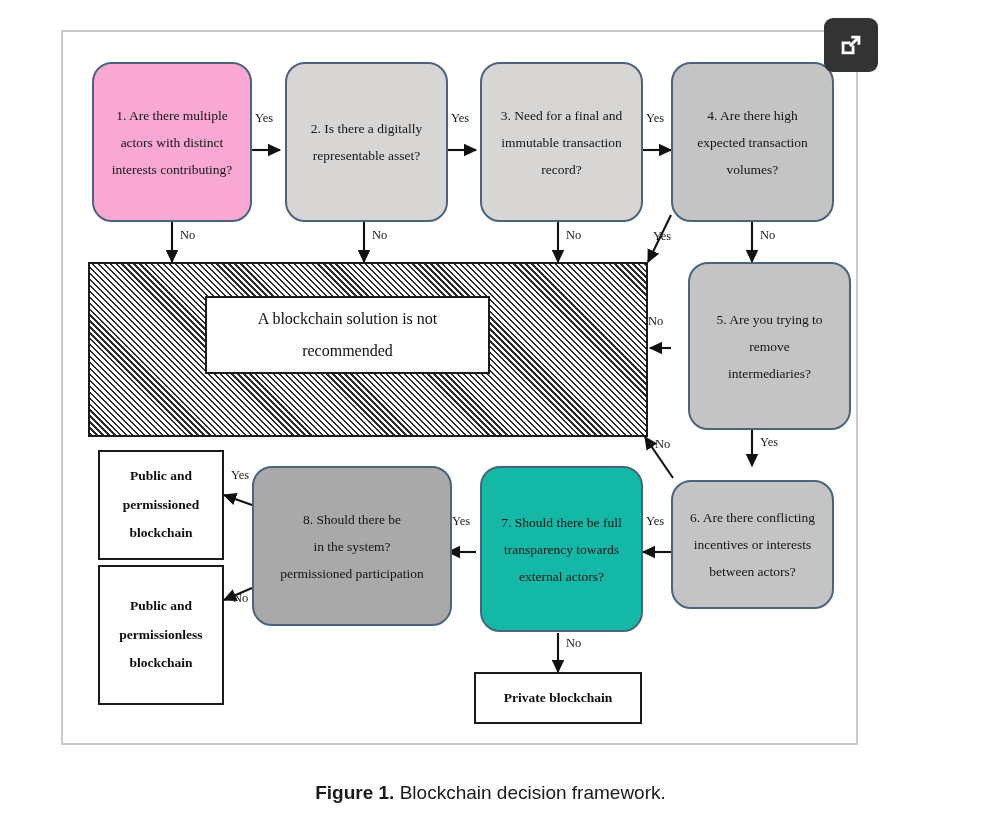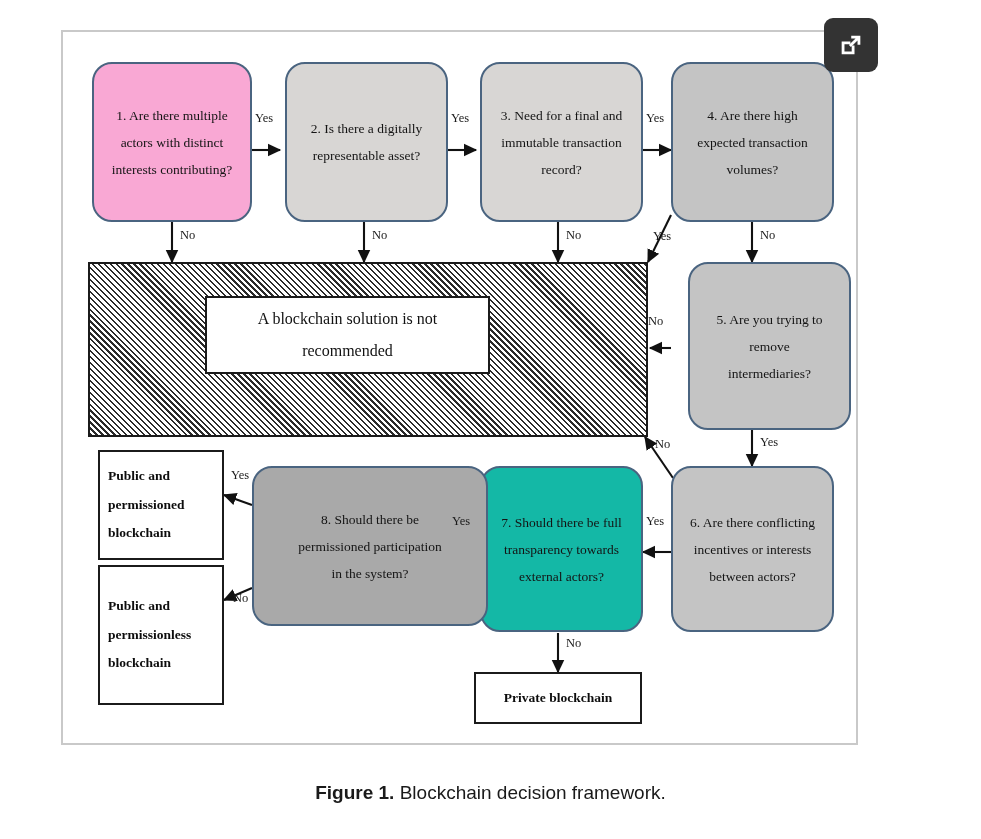--- a/index.html
+++ b/index.html
@@ -45,21 +45,21 @@
     padding:6px 10px;
   }
   .node span{display:block;}
 
   
   .terminal{
     position:absolute;box-sizing:border-box;
     border:2.5px solid #1b1b1b;
     background:#ffffff;
     display:flex;align-items:center;justify-content:center;
-    text-align:left;
+    text-align:center;
     font-family:"Liberation Serif", serif;
     font-weight:bold;
     font-size:13.5px;
     line-height:2.1;
     color:#0d0d0d;
     z-index:20;
     padding:4px 8px;
   }
 
   
@@ -192,41 +192,41 @@
   </div>
 
   <div class="node" style="left:671px;top:262px;width:163px;height:168px;background:#c4c4c4;margin-left:17px;">
     <div>
       <span>5. Are you trying to</span>
       <span>remove</span>
       <span>intermediaries?</span>
     </div>
   </div>
 
-  <div class="node" style="left:671px;top:466px;width:163px;height:166px;background:#c4c4c4;">
+  <div class="node" style="left:671px;top:480px;width:163px;height:129px;background:#c4c4c4;">
     <div>
       <span>6. Are there conflicting</span>
       <span>incentives or interests</span>
       <span>between actors?</span>
     </div>
   </div>
 
   <div class="node" style="left:480px;top:466px;width:163px;height:166px;background:#14b8a6;">
     <div>
       <span>7. Should there be full</span>
       <span>transparency towards</span>
       <span>external actors?</span>
     </div>
   </div>
 
-  <div class="node" style="left:252px;top:466px;width:236px;height:160px;background:#a9a9a9;">
+  <div class="node" style="left:252px;top:466px;width:200px;height:160px;background:#a9a9a9;">
     <div>
       <span>8. Should there be</span>
+      <span>in the system?</span>
       <span>permissioned participation</span>
-      <span>in the system?</span>
     </div>
   </div>
 
   <div class="terminal" style="left:98px;top:450px;width:126px;height:110px;">
     <div>
       <span>Public and</span>
       <span>permissioned</span>
       <span>blockchain</span>
     </div>
   </div>

